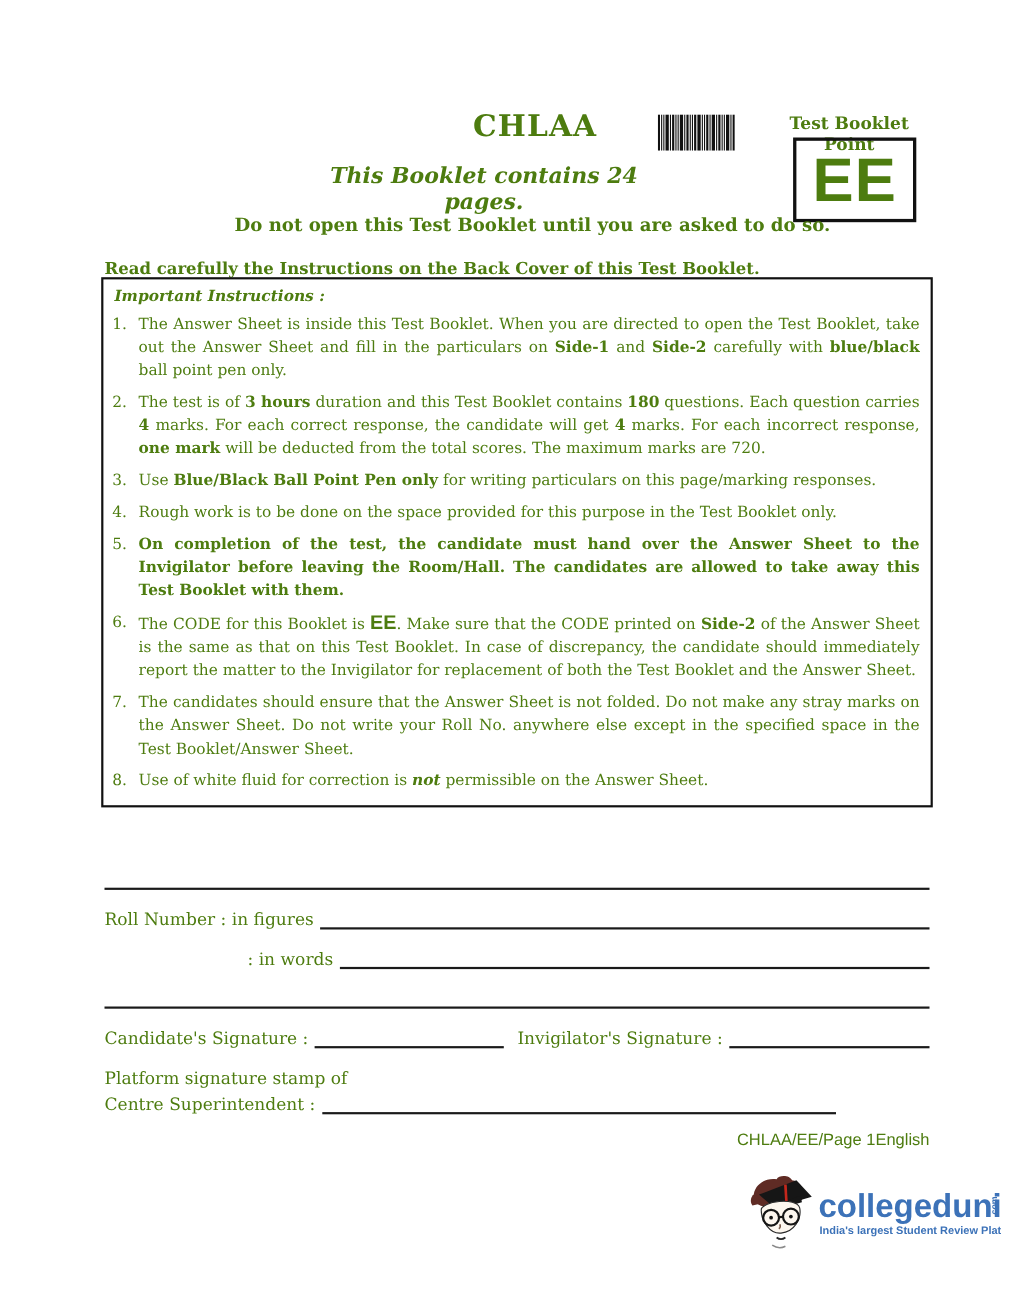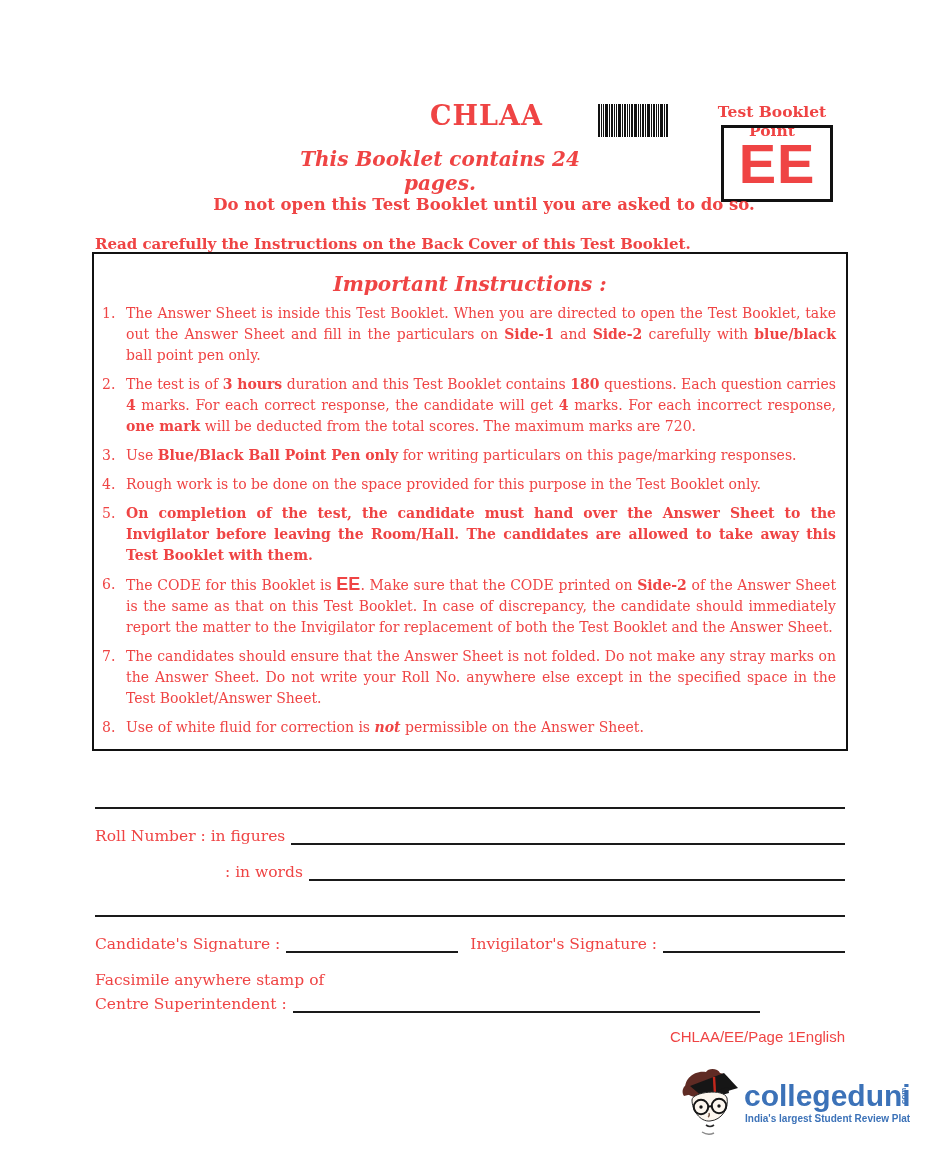--- a/index.html
+++ b/index.html
@@ -1,38 +1,38 @@
 <!DOCTYPE html>
 <html><head>
 <meta charset="utf-8">
 <style>
   html,body{margin:0;padding:0;background:#fff;}
   .page{
     position:relative;width:940px;height:1175px;background:#ffffff;
-    font-family:"DejaVu Serif",serif;color:#ef4444;overflow:hidden;
+    font-family:"DejaVu Serif",serif;color:#4d7c0f;overflow:hidden;
   }
   
   .title{position:absolute;left:430px;top:100px;font-size:27px;font-weight:bold;letter-spacing:1px;}
   .barcode{position:absolute;left:598px;top:104px;}
   .tbc-label{position:absolute;left:696px;top:102px;width:152px;text-align:center;font-weight:bold;font-size:15.5px;}
   .code-box{
     position:absolute;left:721px;top:125px;width:112px;height:77px;
     border:3px solid #111;box-sizing:border-box;display:flex;align-items:center;justify-content:center;
   }
   .code-box span{font-family:"Liberation Sans",sans-serif;font-weight:bold;font-size:56px;letter-spacing:1px;line-height:1;}
   .contains-line{position:absolute;left:270px;top:147px;width:340px;text-align:center;
     font-weight:bold;font-style:italic;font-size:20px;}
   .warning-line{position:absolute;left:14px;top:195px;width:940px;text-align:center;font-weight:bold;font-size:16.5px;}
   .read-line{position:absolute;left:95px;top:235px;font-weight:bold;font-size:15px;}
   
   .inst-box{
     position:absolute;left:92px;top:252px;width:756px;box-sizing:border-box;
     border:2px solid #111;padding:6px 10px 9px 8px;
   }
-  .inst-heading{font-weight:bold;font-style:italic;font-size:20px;margin:12px 0 7px 2px;text-align:center;}
+  .inst-heading{font-weight:bold;font-style:italic;font-size:14px;margin:2px 0 7px 2px;}
   .inst-item{display:flex;margin-bottom:8px;}
   .inst-item:last-child{margin-bottom:2px;}
   .inst-num{width:24px;flex-shrink:0;font-size:14px;line-height:21px;}
   .inst-body{flex:1;font-size:14px;line-height:21px;text-align:justify;}
   .inst-body .b{font-weight:bold;}
   .inst-body .i{font-style:italic;}
   .inst-body .code{font-family:"Liberation Sans",sans-serif;font-weight:bold;font-size:18px;}
   .inst-item.allbold .inst-body{font-weight:bold;}
   
   .form-area{position:absolute;left:95px;top:786px;width:750px;font-size:15.5px;}
@@ -150,21 +150,21 @@
       <span class="fill-line"></span>
     </div>
     <div class="form-row">
       <span class="label">Candidate's Signature :</span>
       <span class="fill-line sig-line"></span>
       <span class="gap"></span>
       <span class="label">Invigilator's Signature :</span>
       <span class="fill-line"></span>
     </div>
     <div class="form-row tight">
-      <span class="label">Facsimile anywhere stamp of</span>
+      <span class="label">Platform signature stamp of</span>
     </div>
     <div class="form-row">
       <span class="label">Centre Superintendent :</span>
       <span class="fill-line short-line"></span>
     </div>
   </div>
 
   <div class="footer">
     <span>CHLAA/EE/Page 1</span>
     <span>English</span>

